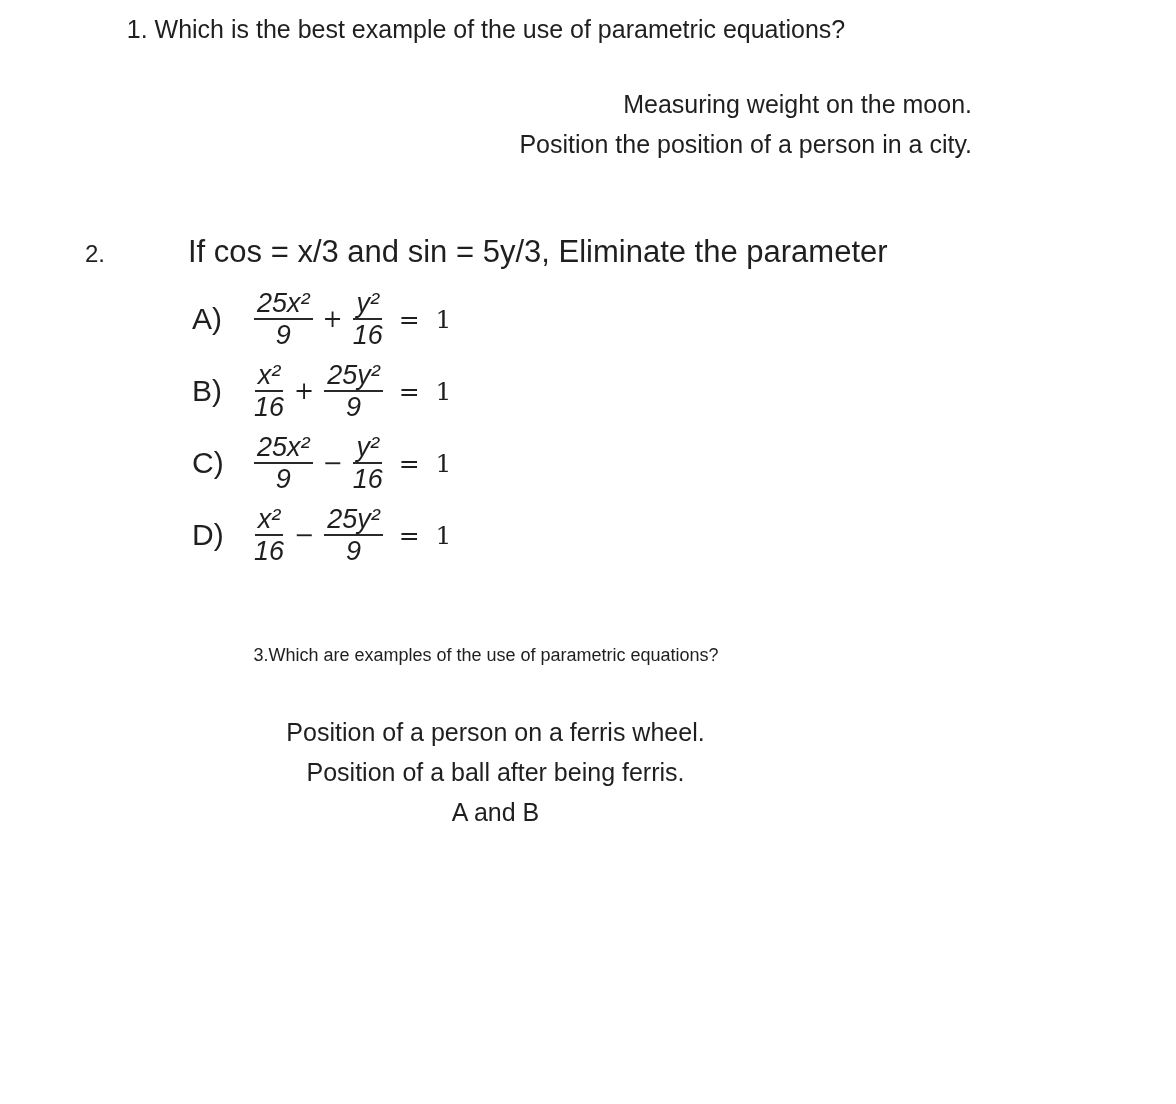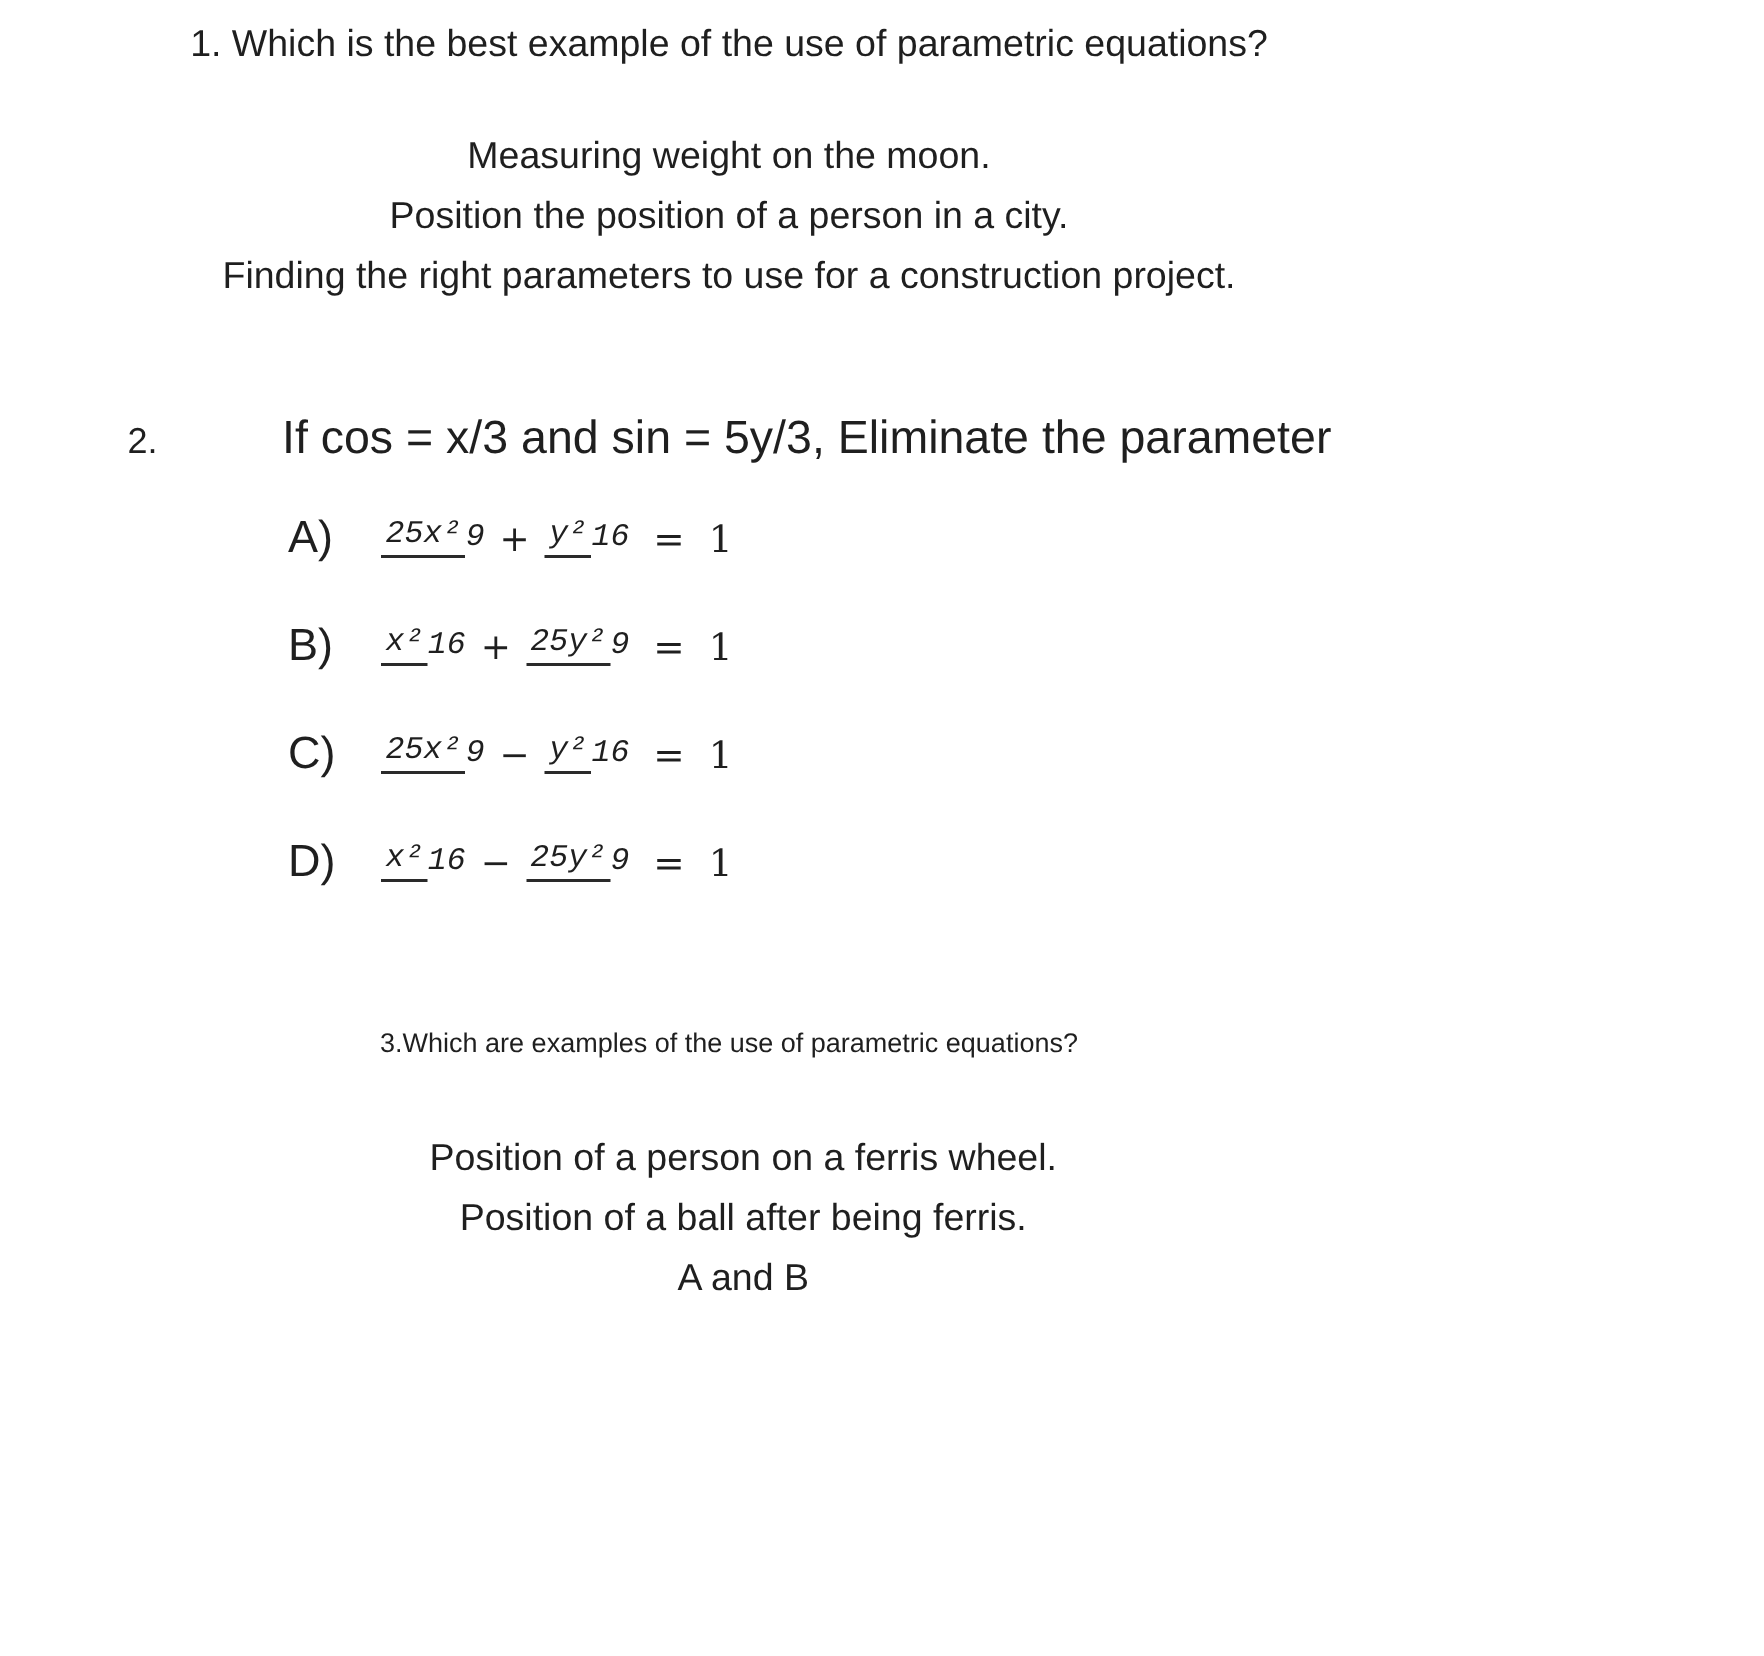--- a/index.html
+++ b/index.html
@@ -6,56 +6,55 @@
   html, body { background:#ffffff; }
   .page {
     width:972px; height:1104px;
     background:#ffffff;
     color:#1f1f1f;
     font-family:"Liberation Sans", sans-serif;
     overflow:hidden;
   }
   
   .q1-heading { padding-top:15px; font-size:25px; text-align:center; }
-  .q1-options { margin-top:40px; font-size:25px; line-height:40px; text-align:center; }
+  .q1-options { margin-top:40px; font-size:25px; line-height:40px; text-align:right; }
 
   
   .q2 { margin-top:70px; }
   .q2-head { display:flex; align-items:baseline; padding-left:85px; }
   .q2-num { font-size:24px; width:103px; flex:0 0 auto; }
   .q2-text { font-size:31px; }
 
   .q2-options { margin-left:192px; margin-top:20px; display:flex; flex-direction:column; gap:14px; }
   .math-row { display:flex; align-items:center; height:58px; }
   .choice-label { font-size:30px; width:58px; flex:0 0 auto; }
   .frac {
-    display:inline-flex; flex-direction:row; align-items:center;
-    font-family:Liberation Mono, monospace; font-style:italic;
-    font-size:21px; line-height:1.05; margin:0 4px;
+    display:inline-flex; flex-direction:column; align-items:center;
+    font-family:Liberation Sans, sans-serif; font-style:italic;
+    font-size:27px; line-height:1.05; margin:0 4px;
   }
   .frac .num { border-bottom:2px solid #2a2a2a; padding:0 3px 1px 3px; }
   .frac .den { padding-top:1px; }
   .op { font-family:"DejaVu Serif", serif; font-size:24px; margin:0 6px; }
   .eq { font-family:"DejaVu Serif", serif; font-size:25px; margin-left:12px; white-space:pre; }
 
   
   .q3-heading { margin-top:81px; font-size:18px; text-align:center; }
   .q3-options { margin-top:46px; font-size:25px; line-height:40px; text-align:center;padding-left:19px; }
 </style>
 </head>
 <body>
 
 <div class="page">
 
   <div>
     <div class="q1-heading">1. Which is the best example of the use of parametric equations?</div>
     <div class="q1-options">
       <div>Measuring weight on the moon.</div>
       <div>Position the position of a person in a city.</div>
-      <div>Finding the right parameters to use for a construction project.</div>
     </div>
   </div>
 
   <div class="q2">
     <div class="q2-head">
       <span class="q2-num">2.</span>
       <span class="q2-text">If cos = x/3  and  sin = 5y/3, Eliminate the parameter</span>
     </div>
 
     <div class="q2-options">

